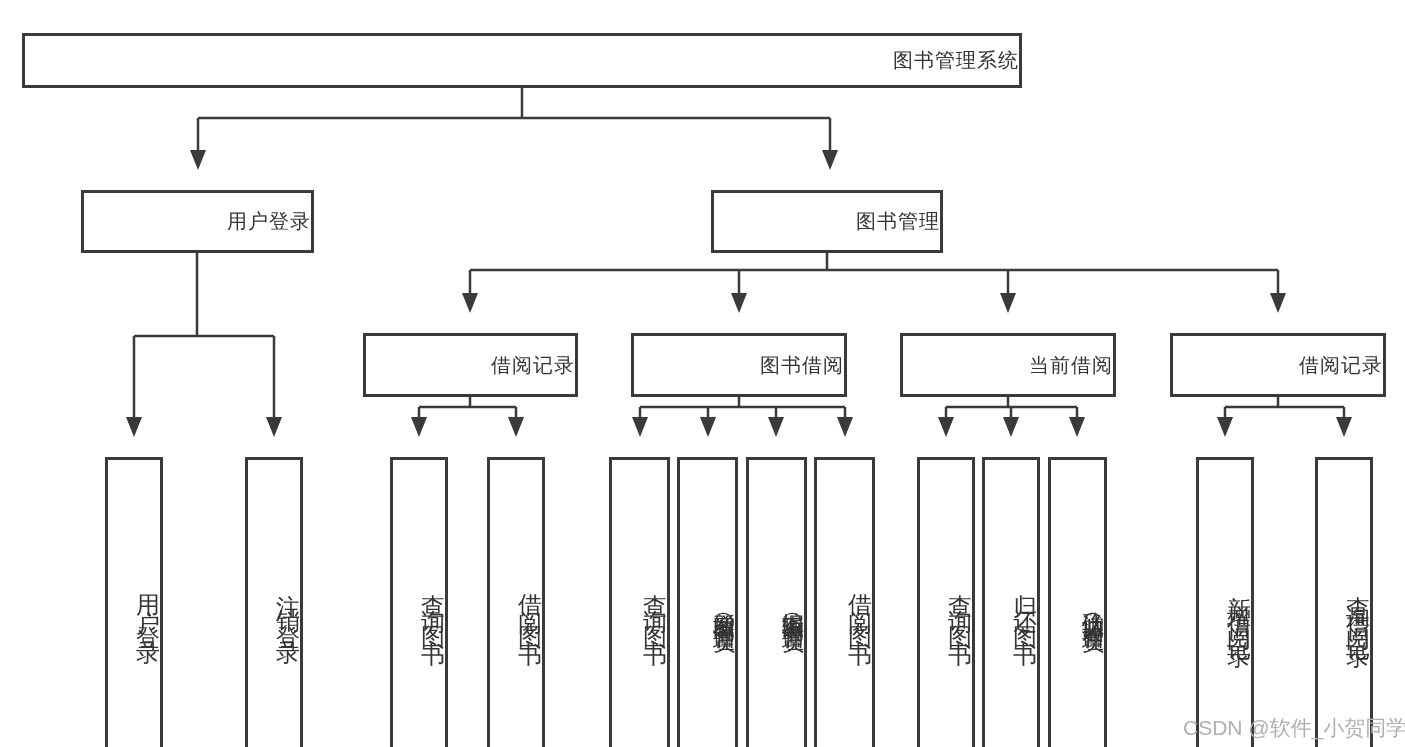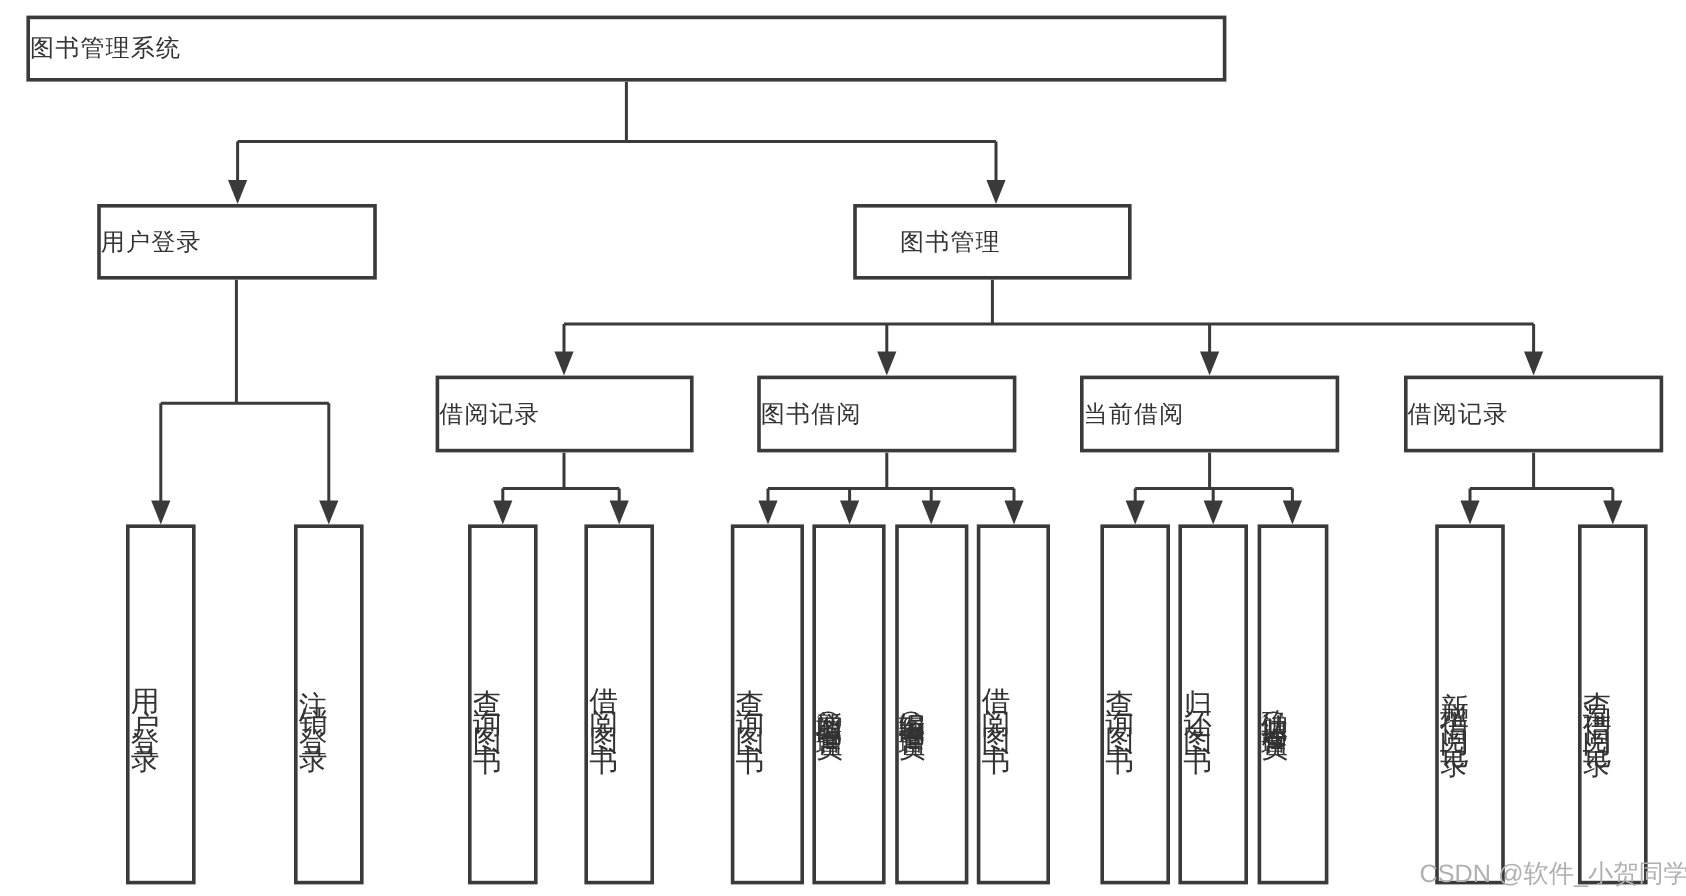--- a/index.html
+++ b/index.html
@@ -21,23 +21,24 @@
     top: 0;
     pointer-events: none;
   }
   .node {
     position: absolute;
     box-sizing: border-box;
     border: 3px solid #3a3a3a;
     background: #ffffff;
     display: flex;
     align-items: center;
-    justify-content: flex-start;
+    justify-content: flex-end;
     color: #333333;
     z-index: 2;
+    margin-top: 20px;
   }
   .hnode span {
     font-size: 20px;
     letter-spacing: 1px;
     white-space: nowrap;
   }
   .leaf {
     top: 437px;
     height: 300px;
   }

